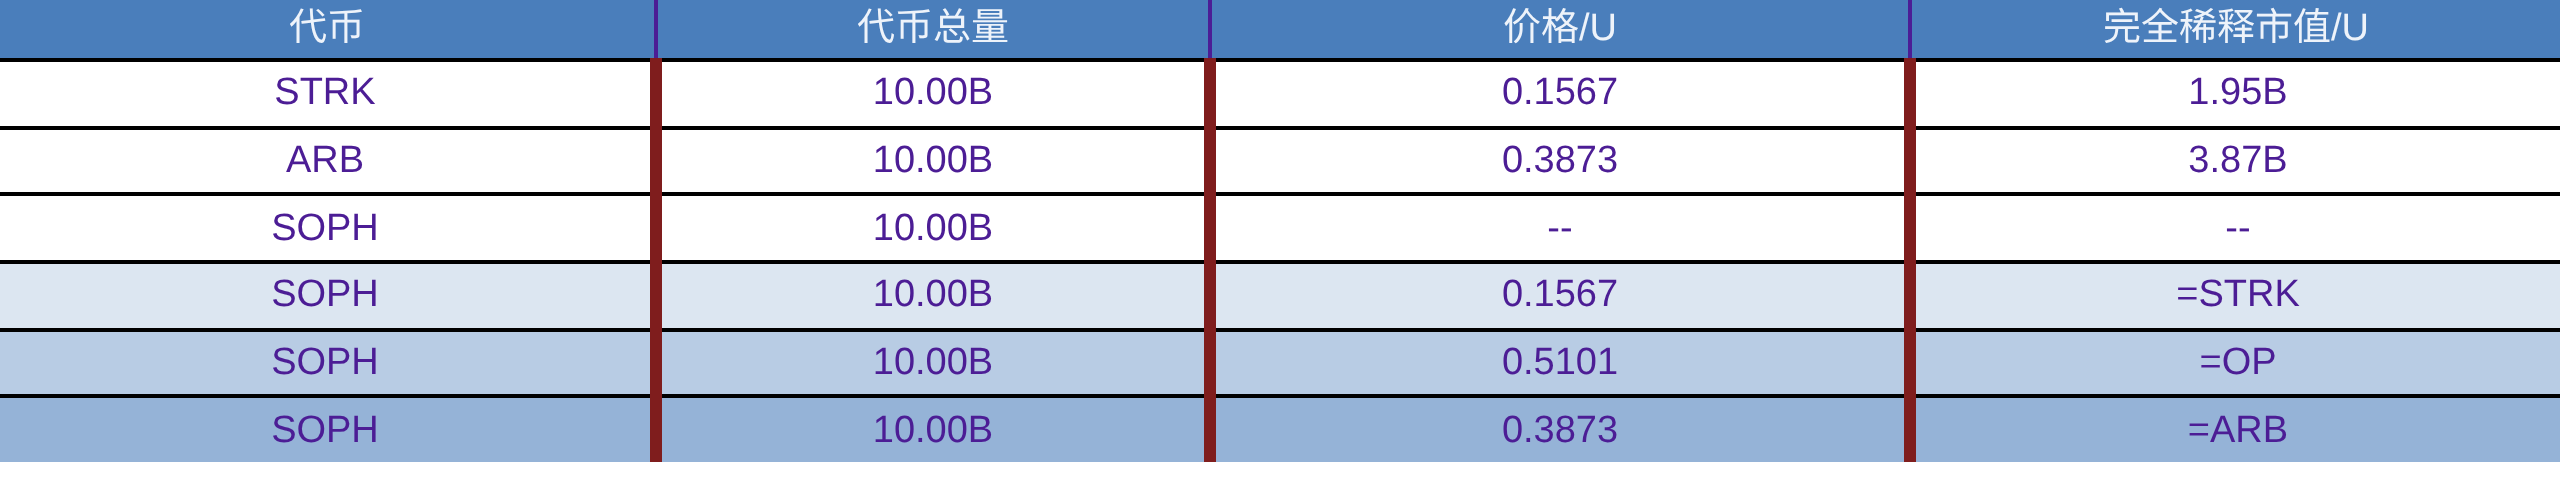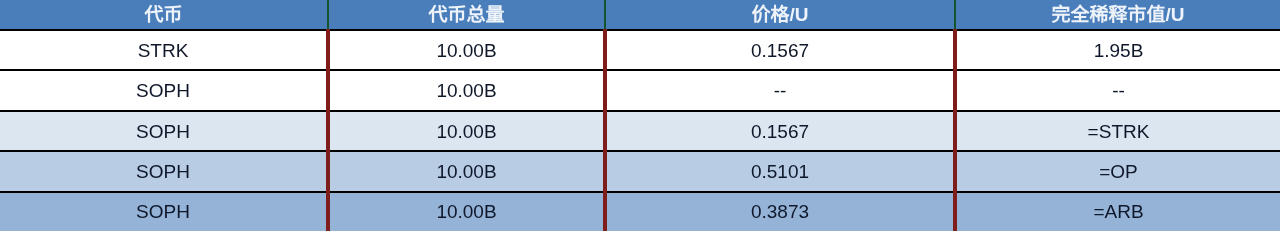--- a/index.html
+++ b/index.html
@@ -41,40 +41,40 @@
     border-left: 2px solid #000000;
     border-right: 2px solid #000000;
     border-top: 2px solid #000000;
     border-bottom: 2px solid #000000;
   }
 
   
   .token-table thead th {
     background: #4a7ebb;
     color: #eef3fa;
-    font-weight: 700;
+    font-weight: 400;
     font-size: 19px;
     border-top: none;
     border-left: none;
     border-right: none;
     border-bottom: 2px solid #000000;
   }
   .token-table thead th + th {
-    border-left: 2px solid #14532d;
+    border-left: 2px solid #4c1d95;
   }
 
   
   .token-table tbody td {
-    color: #0f172a;
+    color: #4c1d95;
     font-weight: 400;
     border-left: none;
     border-right: none;
   }
   .token-table tbody td + td {
-    border-left: 4px solid #7f1d1d;
+    border-left: 6px solid #7f1d1d;
   }
   .token-table tbody tr:last-child td {
     border-bottom: none;
   }
 
   
   tr.tint-none  td { background: #ffffff; }
   tr.tint-l1    td { background: #dce6f1; }
   tr.tint-l2    td { background: #b8cce4; }
   tr.tint-l3    td { background: #95b3d7; }
@@ -100,20 +100,26 @@
   </thead>
 
   <tbody>
     <tr class="tint-none">
       <td>STRK</td>
       <td>10.00B</td>
       <td>0.1567</td>
       <td>1.95B</td>
     </tr>
     <tr class="tint-none">
+      <td>ARB</td>
+      <td>10.00B</td>
+      <td>0.3873</td>
+      <td>3.87B</td>
+    </tr>
+    <tr class="tint-none">
       <td>SOPH</td>
       <td>10.00B</td>
       <td>--</td>
       <td>--</td>
     </tr>
     <tr class="tint-l1">
       <td>SOPH</td>
       <td>10.00B</td>
       <td>0.1567</td>
       <td>=STRK</td>

